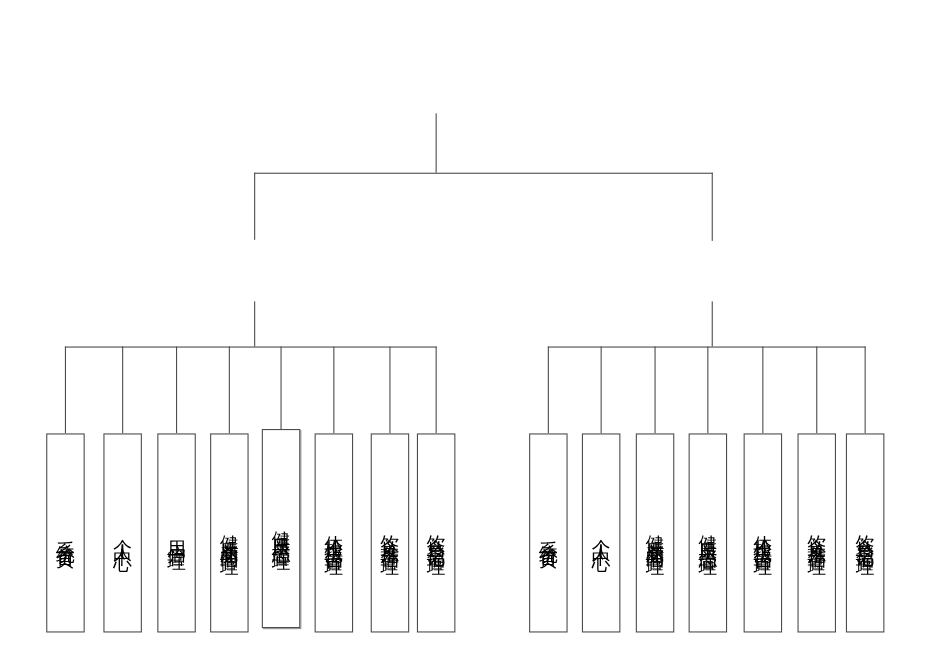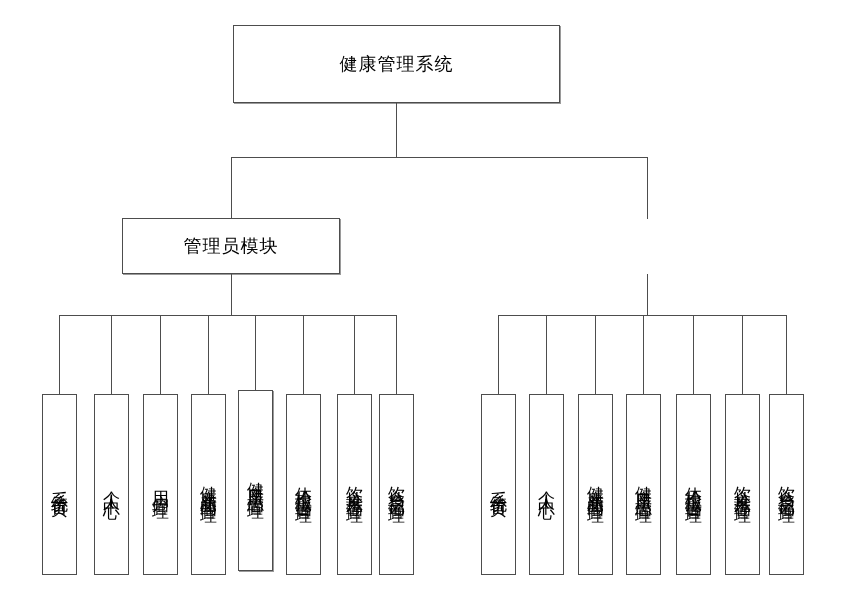--- a/index.html
+++ b/index.html
@@ -19,32 +19,26 @@
   }
   .line{position:absolute;background:#4d4d4d;}
   .line.h{height:1px;}
   .line.v{width:1px;}
 </style>
 </head>
 <body>
 
 <div class="canvas">
 
-  <div class="node shadow" style="left:233px;top:25px;width:327px;height:78px;">
-    <span class="hlabel">健康管理系统</span>
-  </div>
 
   <div class="line v" style="left:396px;top:103px;height:54px;"></div>
   <div class="line h" style="left:231px;top:157px;width:417px;"></div>
   <div class="line v" style="left:231px;top:157px;height:61px;"></div>
   <div class="line v" style="left:647px;top:157px;height:62px;"></div>
 
-  <div class="node shadow" style="left:122px;top:218px;width:218px;height:56px;">
-    <span class="hlabel">管理员模块</span>
-  </div>
 
   <div class="line v" style="left:231px;top:274px;height:41px;"></div>
   <div class="line h" style="left:59px;top:315px;width:338px;"></div>
   <div class="line v" style="left:59px;top:315px;height:79px;"></div>
   <div class="line v" style="left:111px;top:315px;height:79px;"></div>
   <div class="line v" style="left:160px;top:315px;height:79px;"></div>
   <div class="line v" style="left:208px;top:315px;height:79px;"></div>
   <div class="line v" style="left:255px;top:315px;height:75px;"></div>
   <div class="line v" style="left:303px;top:315px;height:79px;"></div>
   <div class="line v" style="left:354px;top:315px;height:79px;"></div>

